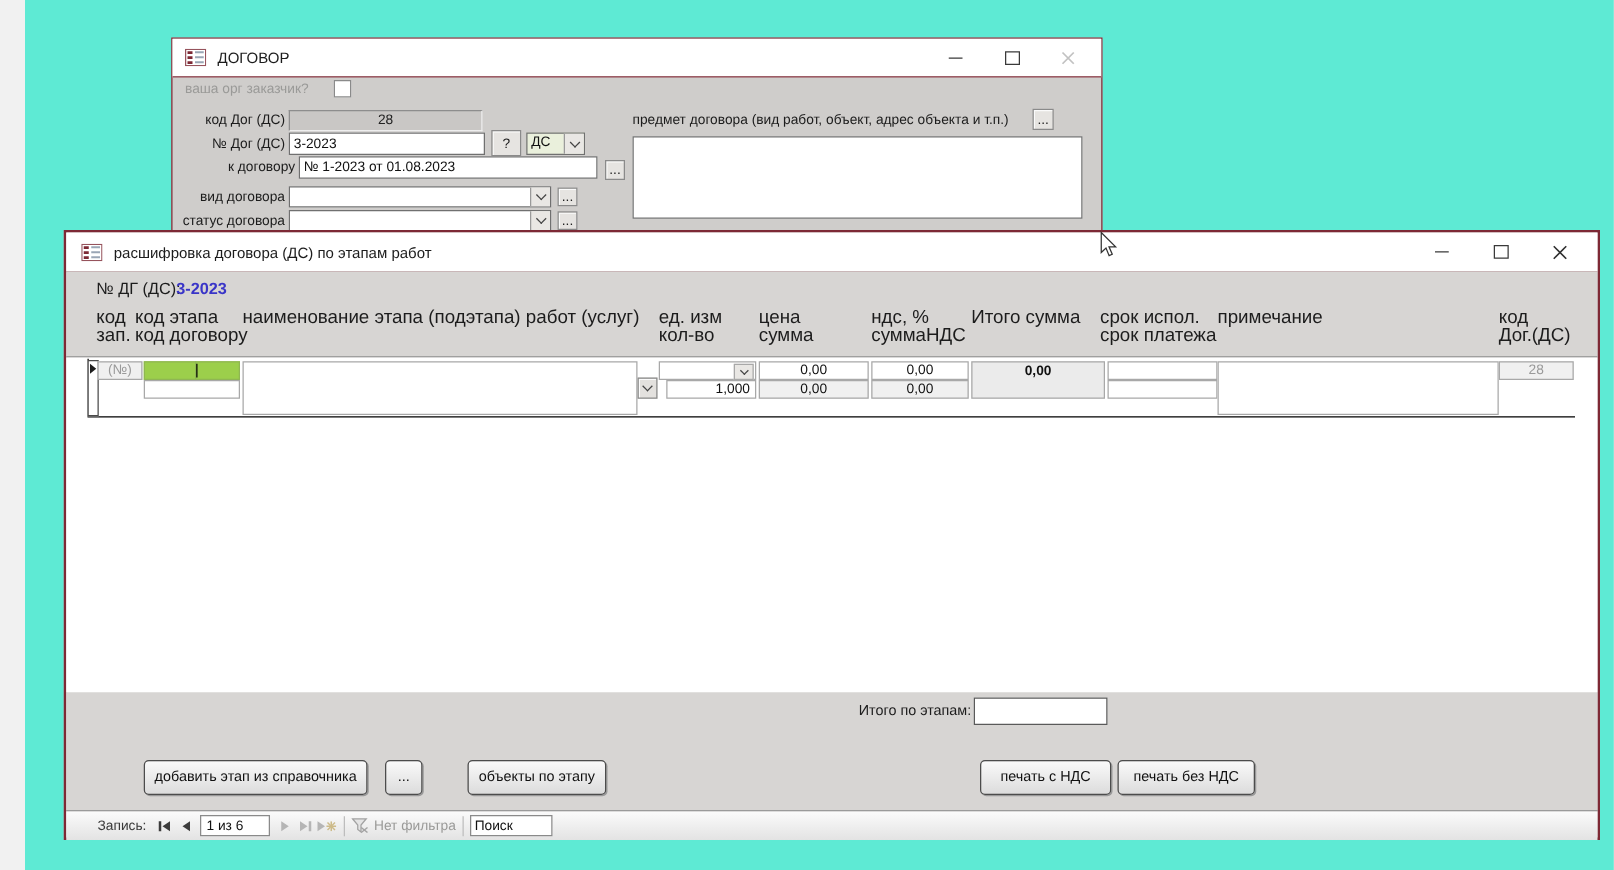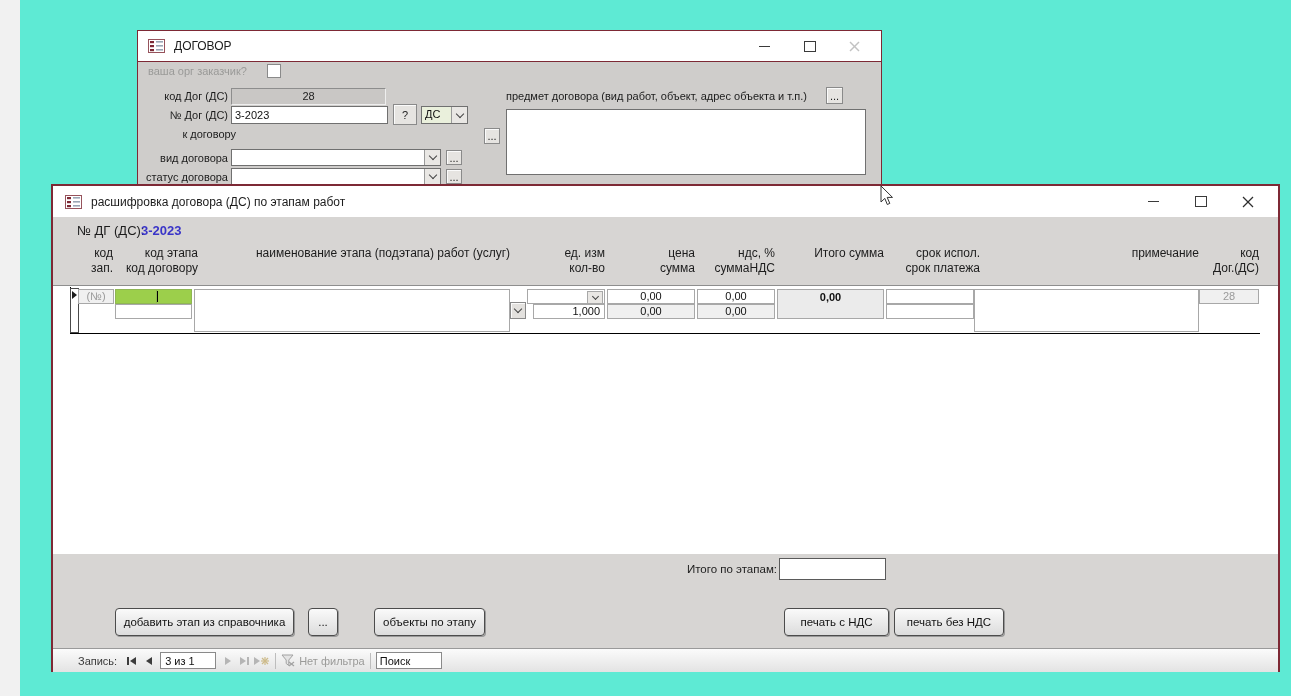--- a/index.html
+++ b/index.html
@@ -17,21 +17,21 @@
   .dis{color:#9a9a98;}
   .tbox{position:absolute;background:#fff;border:1px solid #707070;font-size:11px;color:#111;font-family:"Liberation Sans",sans-serif;padding:0 3px;box-sizing:border-box;}
   .sunken{position:absolute;background:#c9c7c5;border:1px solid #8d8d8d;border-bottom-color:#eee;border-right-color:#eee;font-size:11px;color:#222;text-align:center;box-sizing:border-box;}
   .btn3d{position:absolute;background:#e6e4e1;border:1px solid #8a8a8a;box-shadow:inset 1px 1px 0 #fbfbfb;font-size:11px;color:#222;display:flex;align-items:center;justify-content:center;box-sizing:border-box;cursor:default;}
   .combo{position:absolute;background:#fff;border:1px solid #707070;box-sizing:border-box;display:flex;}
   .combo .arrowbox{margin-left:auto;width:15px;border-left:1px solid #9a9a9a;background:#e9e7e4;display:flex;align-items:center;justify-content:center;}
   .chev{width:5px;height:5px;border-right:1.4px solid #444;border-bottom:1.4px solid #444;transform:rotate(45deg);margin-top:-3px;}
   .combo .val{font-size:11px;color:#111;padding:1px 3px;}
   
   .grayband{position:absolute;left:0;right:0;background:#d7d5d3;}
-  .ch{position:absolute;text-align:right;font-size:12px;line-height:15px;color:#1c1c1c;white-space:nowrap;}
+  .ch{position:absolute;text-align:left;font-size:15px;line-height:15px;color:#1c1c1c;white-space:nowrap;}
   .gcell{position:absolute;background:#fff;border:1px solid #a8a8a8;box-sizing:border-box;font-size:11px;color:#111;line-height:13px;}
   .num{text-align:center;}
   .shade{background:#f0f0f0;}
   .roundbtn{position:absolute;border:1px solid #4c4c4c;border-radius:4px;background:linear-gradient(#fafafa,#dcdcdc);box-shadow:1px 1px 0 #999;font-size:11.5px;color:#111;display:flex;align-items:center;justify-content:center;text-align:center;box-sizing:border-box;cursor:default;line-height:13px;}
   .navbar{position:absolute;left:0;right:0;height:24px;background:linear-gradient(#fbfbfb,#e3e3e3);border-top:1px solid #9a9a9a;display:flex;align-items:center;padding-left:25px;box-sizing:border-box;font-size:11px;color:#3a3a3a;}
   .navbtn{width:17px;height:17px;display:flex;align-items:center;justify-content:center;gap:1px;}
   .tri-l{width:0;height:0;border-top:4px solid transparent;border-bottom:4px solid transparent;border-right:6px solid #3c3c3c;}
   .tri-r{width:0;height:0;border-top:4px solid transparent;border-bottom:4px solid transparent;border-left:6px solid #3c3c3c;}
   .bar{width:2px;height:8px;background:#3c3c3c;}
   .pale .tri-r{border-left-color:#b5b5b5;}
@@ -83,20 +83,21 @@
     <input class="tbox" style="left: 93px; top: 75px; width: 157px; height: 18px;" value="3-2023">
     <span class="btn3d" style="left:255px;top:73px;width:24px;height:21px;">?</span>
     <span class="combo" style="left:283px;top:75px;width:47px;height:18px;background:#eaf0dc;">
       <span class="val">ДС</span>
       <span class="arrowbox">
           <span class="chev"></span>
         </span>
     </span>
 
     <span class="lbl right" style="left:10px;top:97px;width:88px;">к договору</span>
+    <input class="tbox" style="left: 101px; top: 94px; width: 239px; height: 18px;" value="№ 1-2023 от 01.08.2023">
     <span class="btn3d" style="left:346px;top:97px;width:16px;height:16px;">...</span>
 
     <span class="lbl right" style="left:10px;top:121px;width:80px;">вид договора</span>
     <span class="combo" style="left:93px;top:118px;width:210px;height:17px;">
       <span class="val"></span>
       <span class="arrowbox">
           <span class="chev"></span>
         </span>
     </span>
     <span class="btn3d" style="left:308px;top:119px;width:16px;height:15px;">...</span>
@@ -245,21 +246,21 @@
 
     <div class="navbar" style="top:462px;">
       <span>Запись:</span>
       <span class="navbtn" style="margin-left:6px;">
           <span class="bar"></span>
           <span class="tri-l"></span>
         </span>
       <span class="navbtn">
           <span class="tri-l"></span>
         </span>
-      <span class="counter" style="margin:0 3px;">3 из 1</span>
+      <span class="counter" style="margin:0 3px;">1 из 6</span>
       <span class="navbtn pale">
           <span class="tri-r"></span>
         </span>
       <span class="navbtn pale">
           <span class="tri-r"></span>
           <span class="bar"></span>
         </span>
       <span class="navbtn pale">
         <span class="tri-r"></span>
         <svg width="8" height="8">

